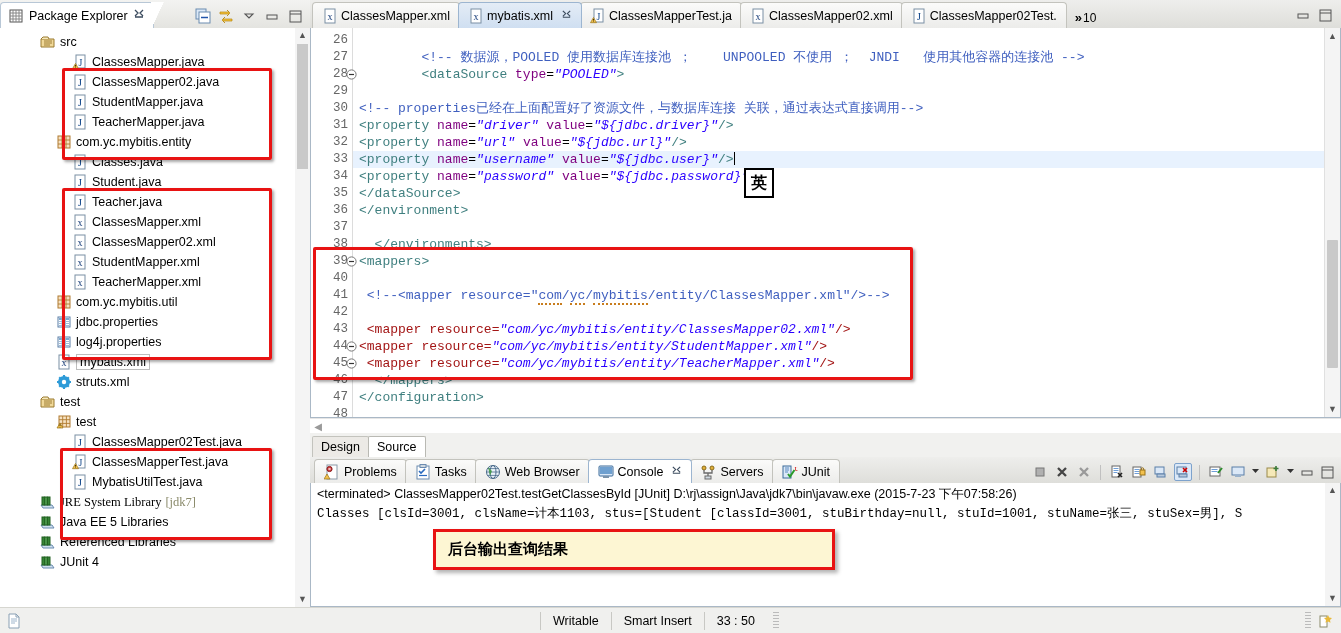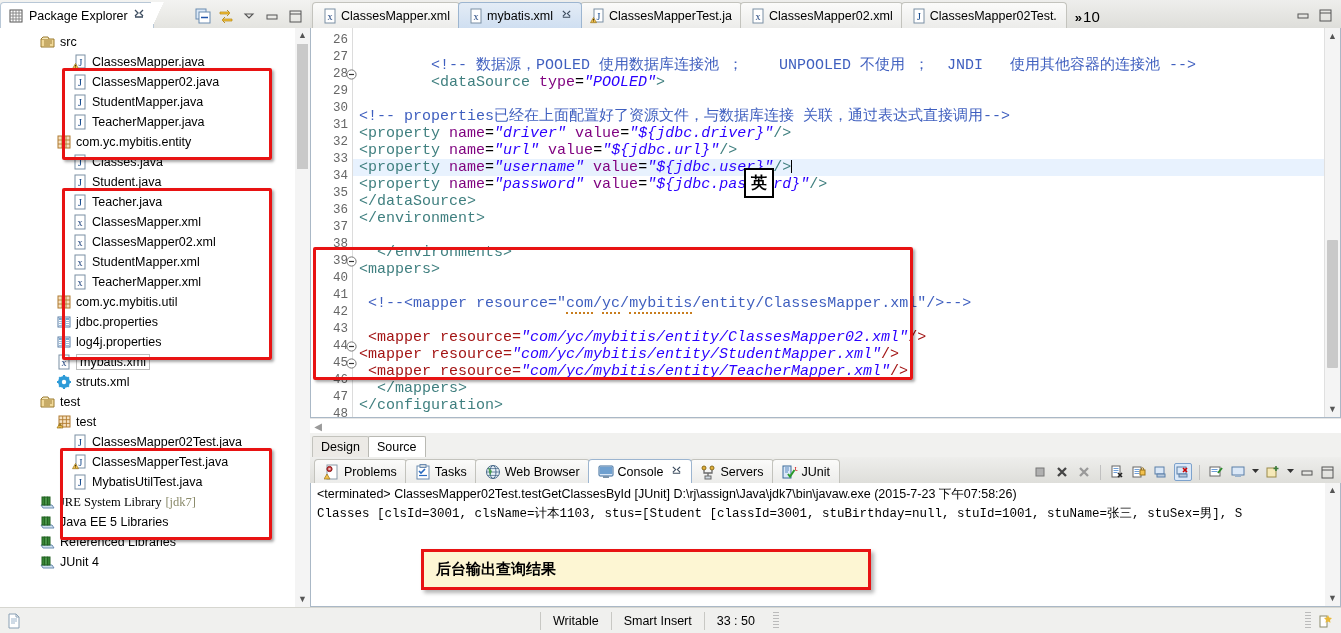--- a/index.html
+++ b/index.html
@@ -47,32 +47,32 @@
   .etabbar { height:28px; display:flex; align-items:flex-end; background:linear-gradient(#eeeeec,#dededa); padding-left:2px; position:relative; }
   .etab {
     height:26px; display:flex; align-items:center; gap:5px; padding:0 9px;
     font-size:12.5px; border:1px solid #c3c3bd; border-bottom:none; border-radius:4px 4px 0 0;
     background:linear-gradient(#fbfbfa,#ececea); margin-right:-2px; position:relative;
   }
   .etab.active { background:linear-gradient(#e4ecf6,#cfdff1); border-color:#9cb5d0; z-index:3; font-weight:400; }
   .etab .x { font-size:11px; color:#3b4b5e; margin-left:3px; }
   .etabs-more { display:flex; align-items:baseline; gap:1px; font-size:12px; padding:0 6px 3px 10px; }
   .etabs-more .chev { font-size:13px; font-weight:bold; }
-  .etabs-more .cnt { font-size:15px; }
+  .etabs-more .cnt { font-size:12px; }
   .win-btns { margin-left:auto; display:flex; gap:6px; align-items:center; padding:0 8px 5px 0; }
 
   .code-wrap { flex:1; display:flex; min-height:0; border:1px solid #aab8c6; border-top:none; background:#fff; position:relative; }
   .code-scroll { flex:1; display:flex; min-width:0; overflow:hidden; position:relative; }
   .gutter { width:42px; flex:0 0 42px; background:#fff; border-right:1px solid #dcdcdc;
             font-family:"Liberation Mono", monospace; font-size:12.5px; color:#666; text-align:right; padding-top:4px; }
   .gline { height:17px; line-height:17px; padding-right:4px; position:relative; }
   .gline .fold { position:absolute; right:-5px; top:3px; width:11px; height:11px; }
   .code {
-    flex:1; padding-top:12px; font-family:"Liberation Mono", monospace;
-    font-size:15px; white-space:pre; position:relative; min-width:0; overflow:hidden;
+    flex:1; padding-top:4px; font-family:"Liberation Mono", monospace;
+    font-size:13px; white-space:pre; position:relative; min-width:0; overflow:hidden;
   }
   .cline { height:17px; line-height:17px; padding-left:6px; }
   .cline.hl { background:#e8f2fe; }
   .tag { color:#3f7f7f; }
   .tagname { color:#3f7f7f; }
   .attr { color:#7f007f; }
   .val { color:#2a00ff; font-style:italic; }
   .cmt { color:#3f5fbf; }
   .mapper-red { color:#a31515; }
   .squig { border-bottom:2px dotted #c87d1e; }
@@ -679,21 +679,21 @@
                   <rect x="3" y="3" width="11" height="11" fill="none" stroke="#555"></rect>
                   <path d="M3 6h11" stroke="#555"></path>
                 </svg>
             </span>
           </div>
         </div>
 
         <div class="console">
           <div class="c-head">&lt;terminated&gt; ClassesMapper02Test.testGetClassesById [JUnit] D:\rj\assign\Java\jdk7\bin\javaw.exe (2015-7-23 下午07:58:26)</div>
           <div class="c-out">Classes [clsId=3001, clsName=计本1103, stus=[Student [classId=3001, stuBirthday=null, stuId=1001, stuName=张三, stuSex=男], S</div>
-          <div class="note" style="left:110px; top:46px; width:450px;margin-top:20px;">后台输出查询结果</div>
+          <div class="note" style="left:122px; top:46px; width:402px;">后台输出查询结果</div>
           <div class="c-scroll">
             <div class="a">▲</div>
             <div class="a" style="position:absolute;bottom:0;left:0;right:0;">▼</div>
           </div>
         </div>
       </div>
     </div>
   </div>
 
   <div class="status">

